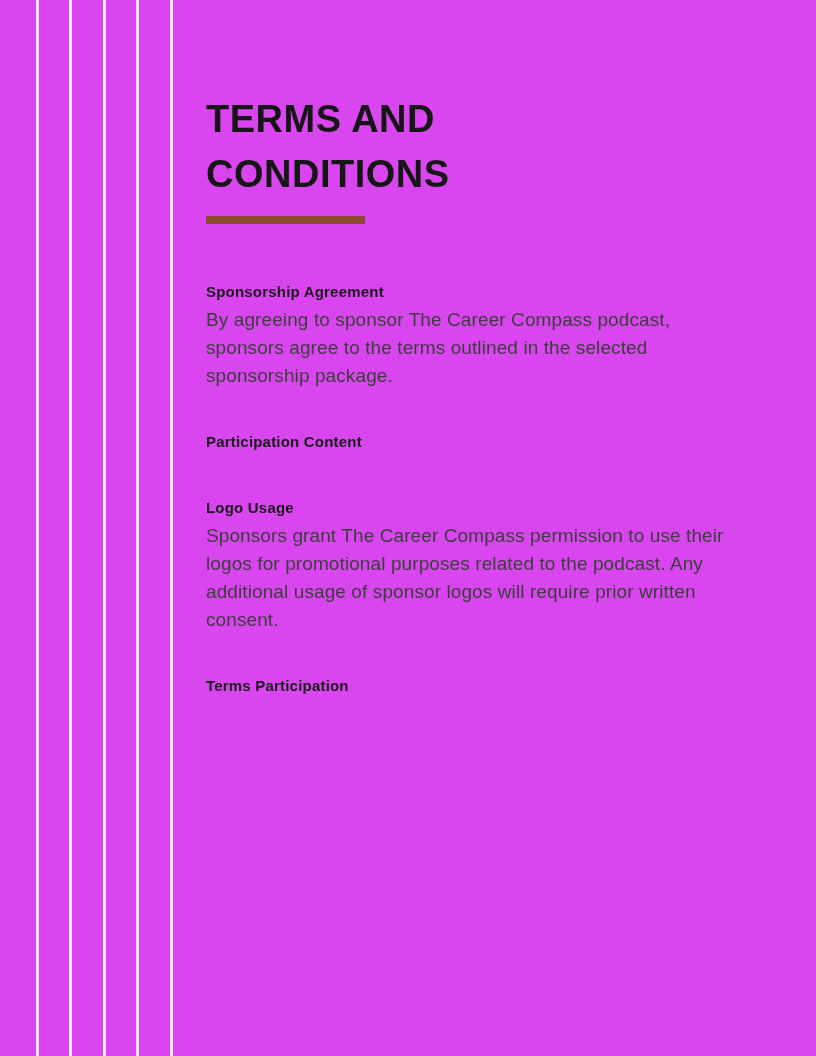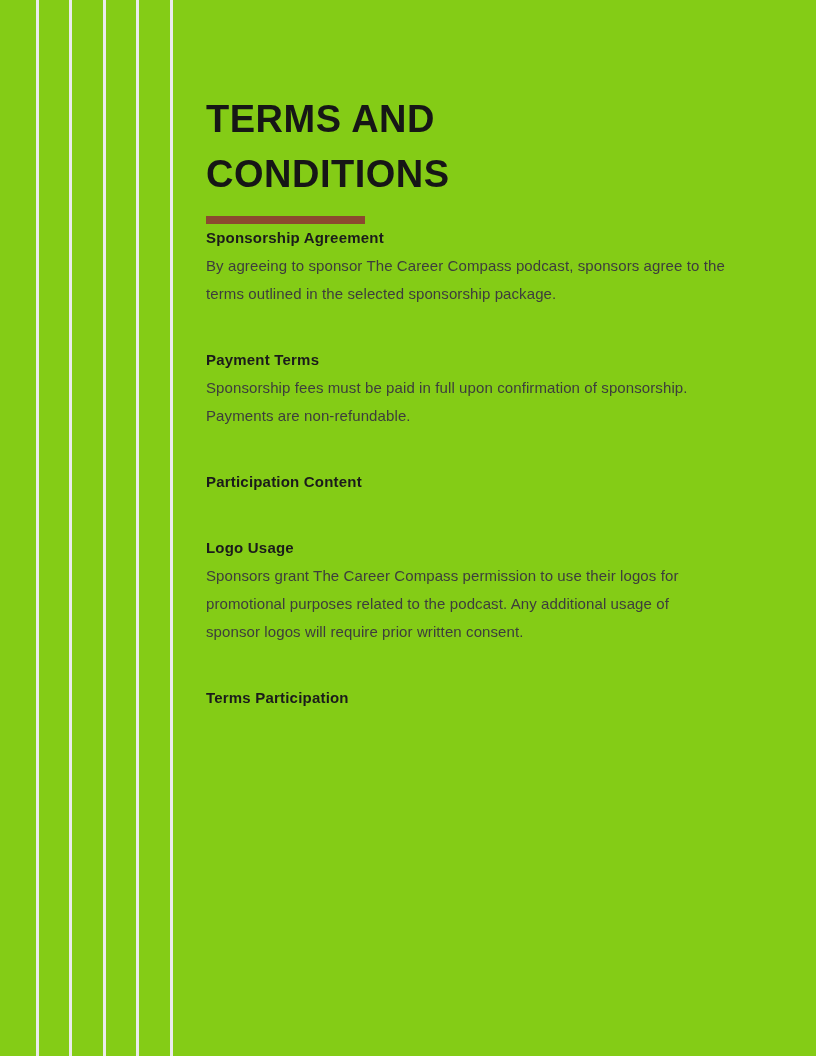--- a/index.html
+++ b/index.html
@@ -4,21 +4,21 @@
 <style>
   html, body {
     margin: 0;
     padding: 0;
     background: #ffffff;
   }
   .page {
     position: relative;
     width: 816px;
     height: 1056px;
-    background: #84cc16;
+    background: #d946ef;
     overflow: hidden;
     font-family: "Liberation Sans", sans-serif;
   }
   .stripes {
     position: absolute;
     top: 0;
     left: 0;
     height: 100%;
     width: 200px;
     pointer-events: none;
@@ -51,35 +51,36 @@
     letter-spacing: 0.5px;
     color: #161616;
   }
   .title-rule {
     width: 159px;
     height: 8px;
     margin-top: 14px;
     border: none;
   }
   .sections {
+    margin-top: 54px;
   }
   .section {
     margin-bottom: 38px;
   }
   .section-heading {
     margin: 0;
     font-size: 15px;
     line-height: 28px;
     font-weight: 700;
     letter-spacing: 0.2px;
     color: #1b1b1b;
   }
   .section-body {
     margin: 0;
-    font-size: 15px;
+    font-size: 19px;
     line-height: 28px;
     letter-spacing: 0.1px;
     color: #3d3d3d;
     max-width: 520px;
   }
 </style>
 </head>
 <body>
 
 <div class="page">
@@ -98,24 +99,20 @@
 
     <div class="title-rule" style="background: rgb(139, 74, 47);"></div>
 
     <div class="sections">
 
       <div class="section">
         <h2 class="section-heading">Sponsorship Agreement</h2>
         <p class="section-body">By agreeing to sponsor The Career Compass podcast, sponsors agree to the terms outlined in the selected sponsorship package.</p>
       </div>
 
-      <div class="section">
-        <h2 class="section-heading">Payment Terms</h2>
-        <p class="section-body">Sponsorship fees must be paid in full upon confirmation of sponsorship. Payments are non-refundable.</p>
-      </div>
 
       <div class="section">
         <h2 class="section-heading">Participation Content</h2>
       </div>
 
       <div class="section">
         <h2 class="section-heading">Logo Usage</h2>
         <p class="section-body">Sponsors grant The Career Compass permission to use their logos for promotional purposes related to the podcast. Any additional usage of sponsor logos will require prior written consent.</p>
       </div>
 

